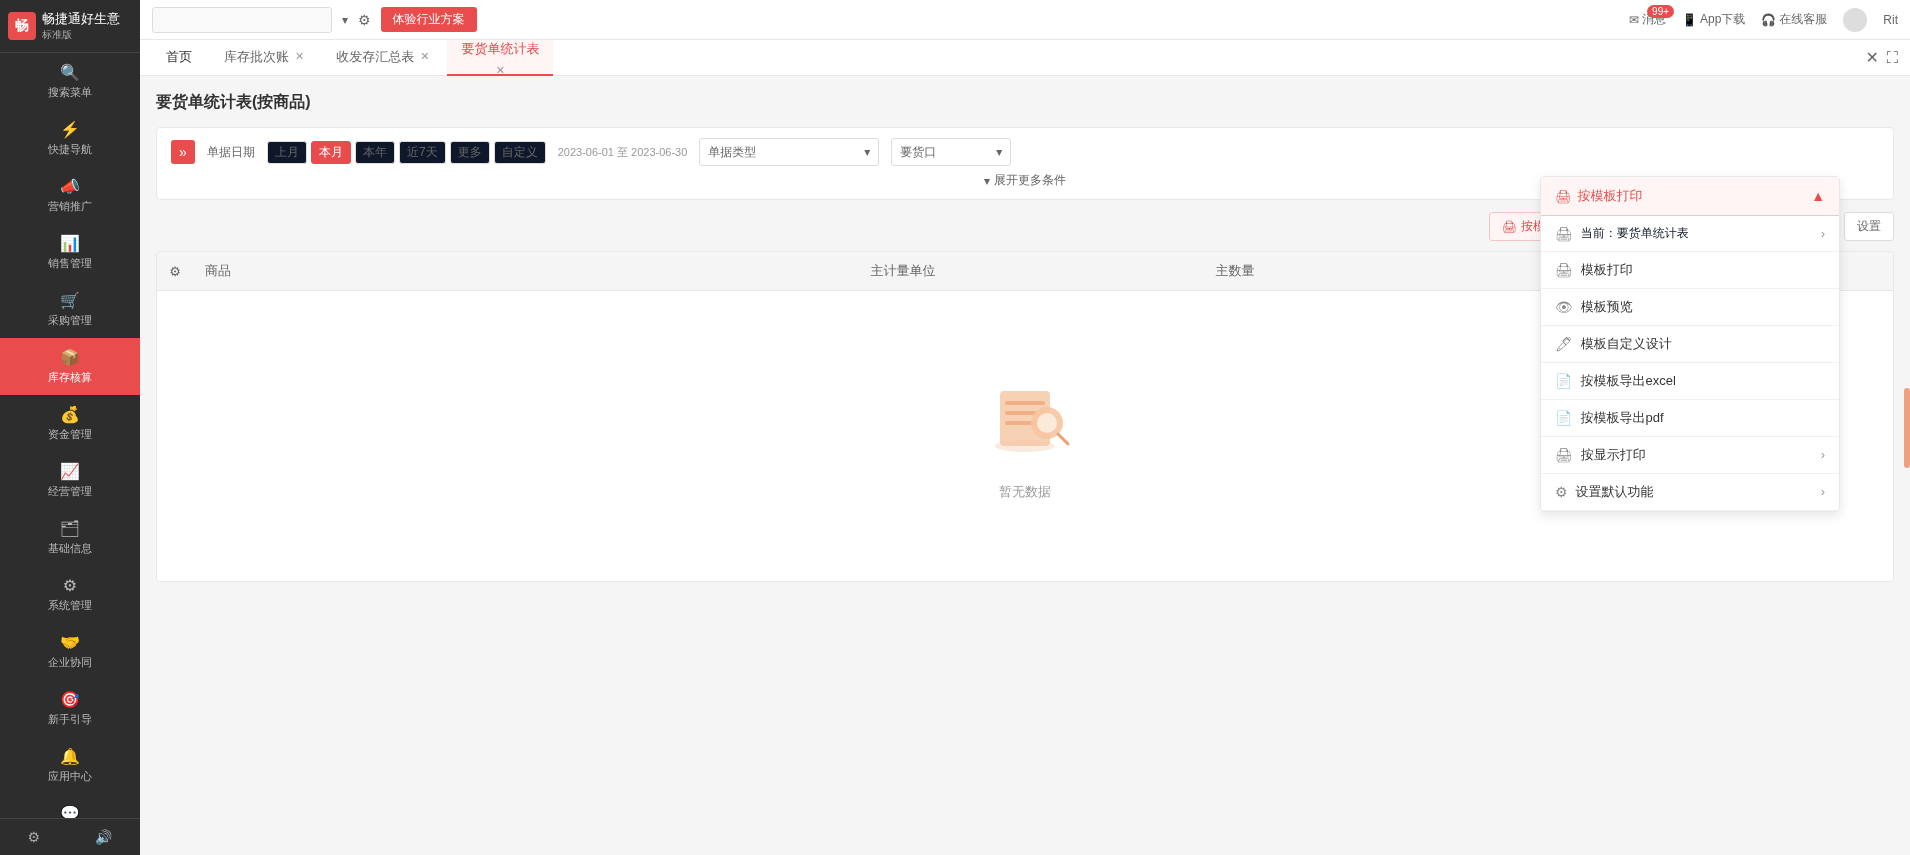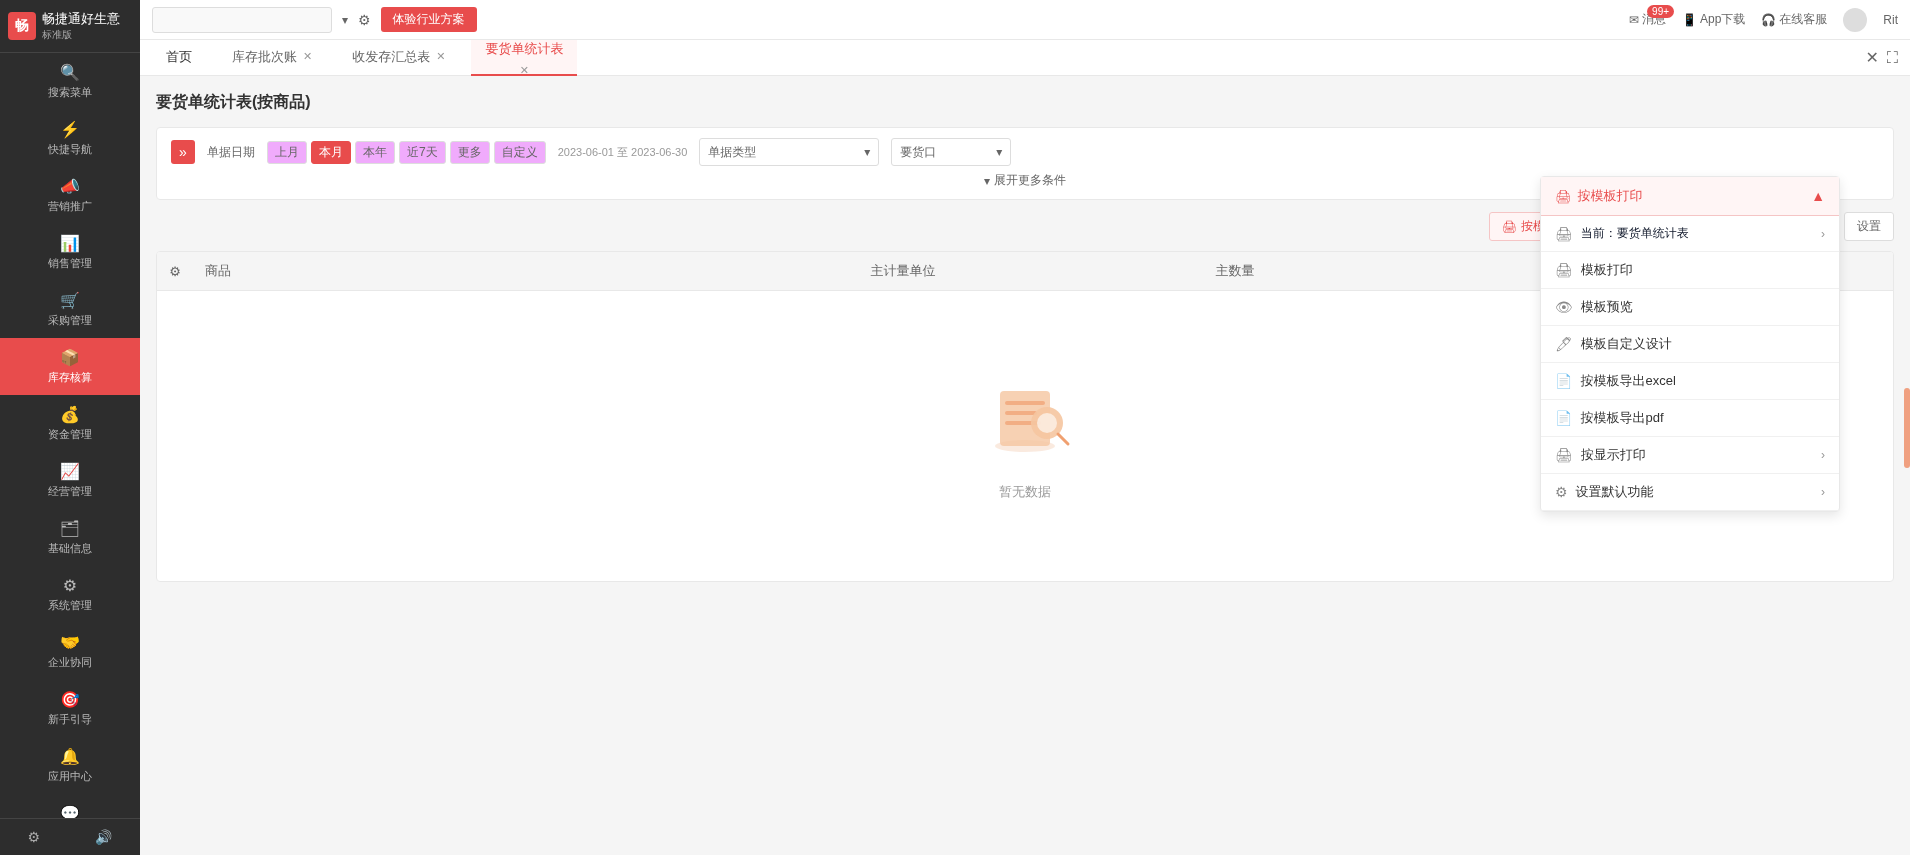--- a/index.html
+++ b/index.html
@@ -31,39 +31,39 @@
     .topbar-btn-trial { background: #e84c4c; color: #fff; border: none; border-radius: 3px; padding: 4px 12px; font-size: 12px; cursor: pointer; }
     .topbar-right { margin-left: auto; display: flex; align-items: center; gap: 16px; }
     .topbar-msg { display: flex; align-items: center; gap: 3px; color: #666; font-size: 12px; cursor: pointer; position: relative; }
     .badge { background: #e84c4c; color: #fff; border-radius: 8px; padding: 1px 5px; font-size: 10px; position: absolute; top: -6px; right: -8px; }
     .topbar-app { display: flex; align-items: center; gap: 3px; color: #666; font-size: 12px; cursor: pointer; }
     .topbar-service { display: flex; align-items: center; gap: 3px; color: #666; font-size: 12px; cursor: pointer; }
     .topbar-avatar { width: 24px; height: 24px; background: #ddd; border-radius: 50%; cursor: pointer; }
     .topbar-username { color: #666; font-size: 12px; cursor: pointer; }
 
     
-    .tabs { height: 36px; background: #fff; border-bottom: 1px solid #e8e8e8; display: flex; align-items: center; padding: 0 12px; flex-shrink: 0; gap: 12px; }
+    .tabs { height: 36px; background: #fff; border-bottom: 1px solid #e8e8e8; display: flex; align-items: center; padding: 0 12px; flex-shrink: 0; gap: 4px; }
     .tab { height: 36px; display: flex; align-items: center; padding: 0 14px; font-size: 13px; color: #666; cursor: pointer; border-bottom: 2px solid transparent; gap: 6px; white-space: nowrap; }
     .tab.home { color: #333; }
     .tab.active { color: #e84c4c; background: #fff5f5; border-bottom: 2px solid #e84c4c; flex-direction: column; }
     .tab-close { color: #999; font-size: 11px; cursor: pointer; }
     .tabs-actions { margin-left: auto; display: flex; align-items: center; gap: 8px; }
     .tabs-action-btn { color: #666; cursor: pointer; font-size: 16px; }
 
     
     .content { flex: 1; overflow: auto; padding: 16px; position: relative; }
     .page-title { font-size: 16px; font-weight: bold; color: #333; margin-bottom: 14px; }
 
     
     .filter-bar { background: #fff; border: 1px solid #e8e8e8; border-radius: 4px; padding: 10px 14px; margin-bottom: 12px; }
     .filter-row { display: flex; align-items: center; gap: 12px; flex-wrap: wrap; }
     .filter-expand-btn { background: #e84c4c; color: #fff; border: none; width: 24px; height: 24px; border-radius: 3px; cursor: pointer; font-size: 14px; display: flex; align-items: center; justify-content: center; }
     .filter-label { color: #666; font-size: 12px; white-space: nowrap; }
     .filter-date-btns { display: flex; gap: 4px; align-items: center; }
-    .filter-date-btn { padding: 2px 7px; font-size: 12px; border: 1px solid #ddd; border-radius: 3px; cursor: pointer; background: #f0abfc; color: #666; }
+    .filter-date-btn { padding: 2px 7px; font-size: 12px; border: 1px solid #ddd; border-radius: 3px; cursor: pointer; background: #0f172a; color: #666; }
     .filter-date-btn.active { background: #e84c4c; color: #fff; border-color: #e84c4c; }
     .filter-date-range { font-size: 11px; color: #999; margin-left: 8px; }
     .filter-select { height: 28px; border: 1px solid #ddd; border-radius: 3px; padding: 0 8px; font-size: 12px; min-width: 180px; color: #666; display: flex; align-items: center; justify-content: space-between; cursor: pointer; background: #fff; }
     .filter-expand-more { display: flex; align-items: center; justify-content: center; gap: 4px; color: #666; font-size: 12px; cursor: pointer; padding: 6px 0 0; }
 
     
     .toolbar { display: flex; align-items: center; justify-content: flex-end; gap: 8px; margin-bottom: 10px; }
     .toolbar-btn { display: flex; align-items: center; gap: 4px; padding: 5px 12px; border: 1px solid #ddd; border-radius: 3px; font-size: 12px; cursor: pointer; background: #fff; color: #666; }
     .toolbar-btn.primary { background: #e84c4c; color: #fff; border-color: #e84c4c; }
     .toolbar-btn.settings { background: #fff; color: #666; }

